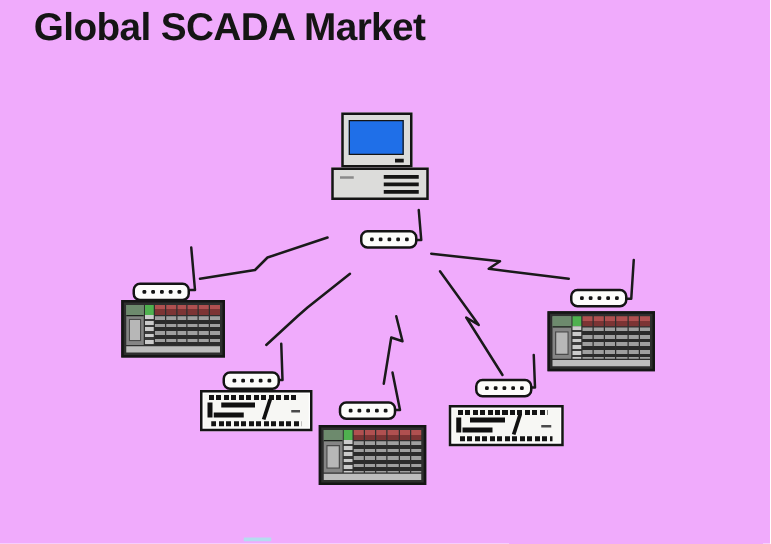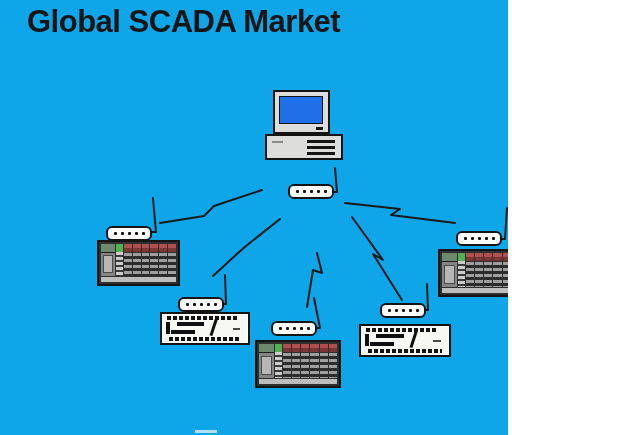--- a/index.html
+++ b/index.html
@@ -1,17 +1,17 @@
 <!DOCTYPE html>
 <html><head>
 <meta charset="utf-8">
 <style>
   html,body{margin:0;padding:0;background:#fff;}
   .canvas{
-    position:relative;width:508px;height:435px;background:#0ea5e9;
+    position:relative;width:616px;height:435px;background:#f0abfc;
     overflow:hidden;font-family:"Liberation Sans",sans-serif;
   }
   .title{
     position:absolute;left:27px;top:4px;font-size:31px;font-weight:bold;
     color:#151515;letter-spacing:-0.5px;white-space:nowrap;
   }
   
   .monitor{position:absolute;left:273px;top:90px;width:57px;height:44px;
     background:#dcdcda;border:2px solid #141414;box-sizing:border-box;}
   .screen{position:absolute;left:4px;top:4px;right:5px;bottom:8px;

